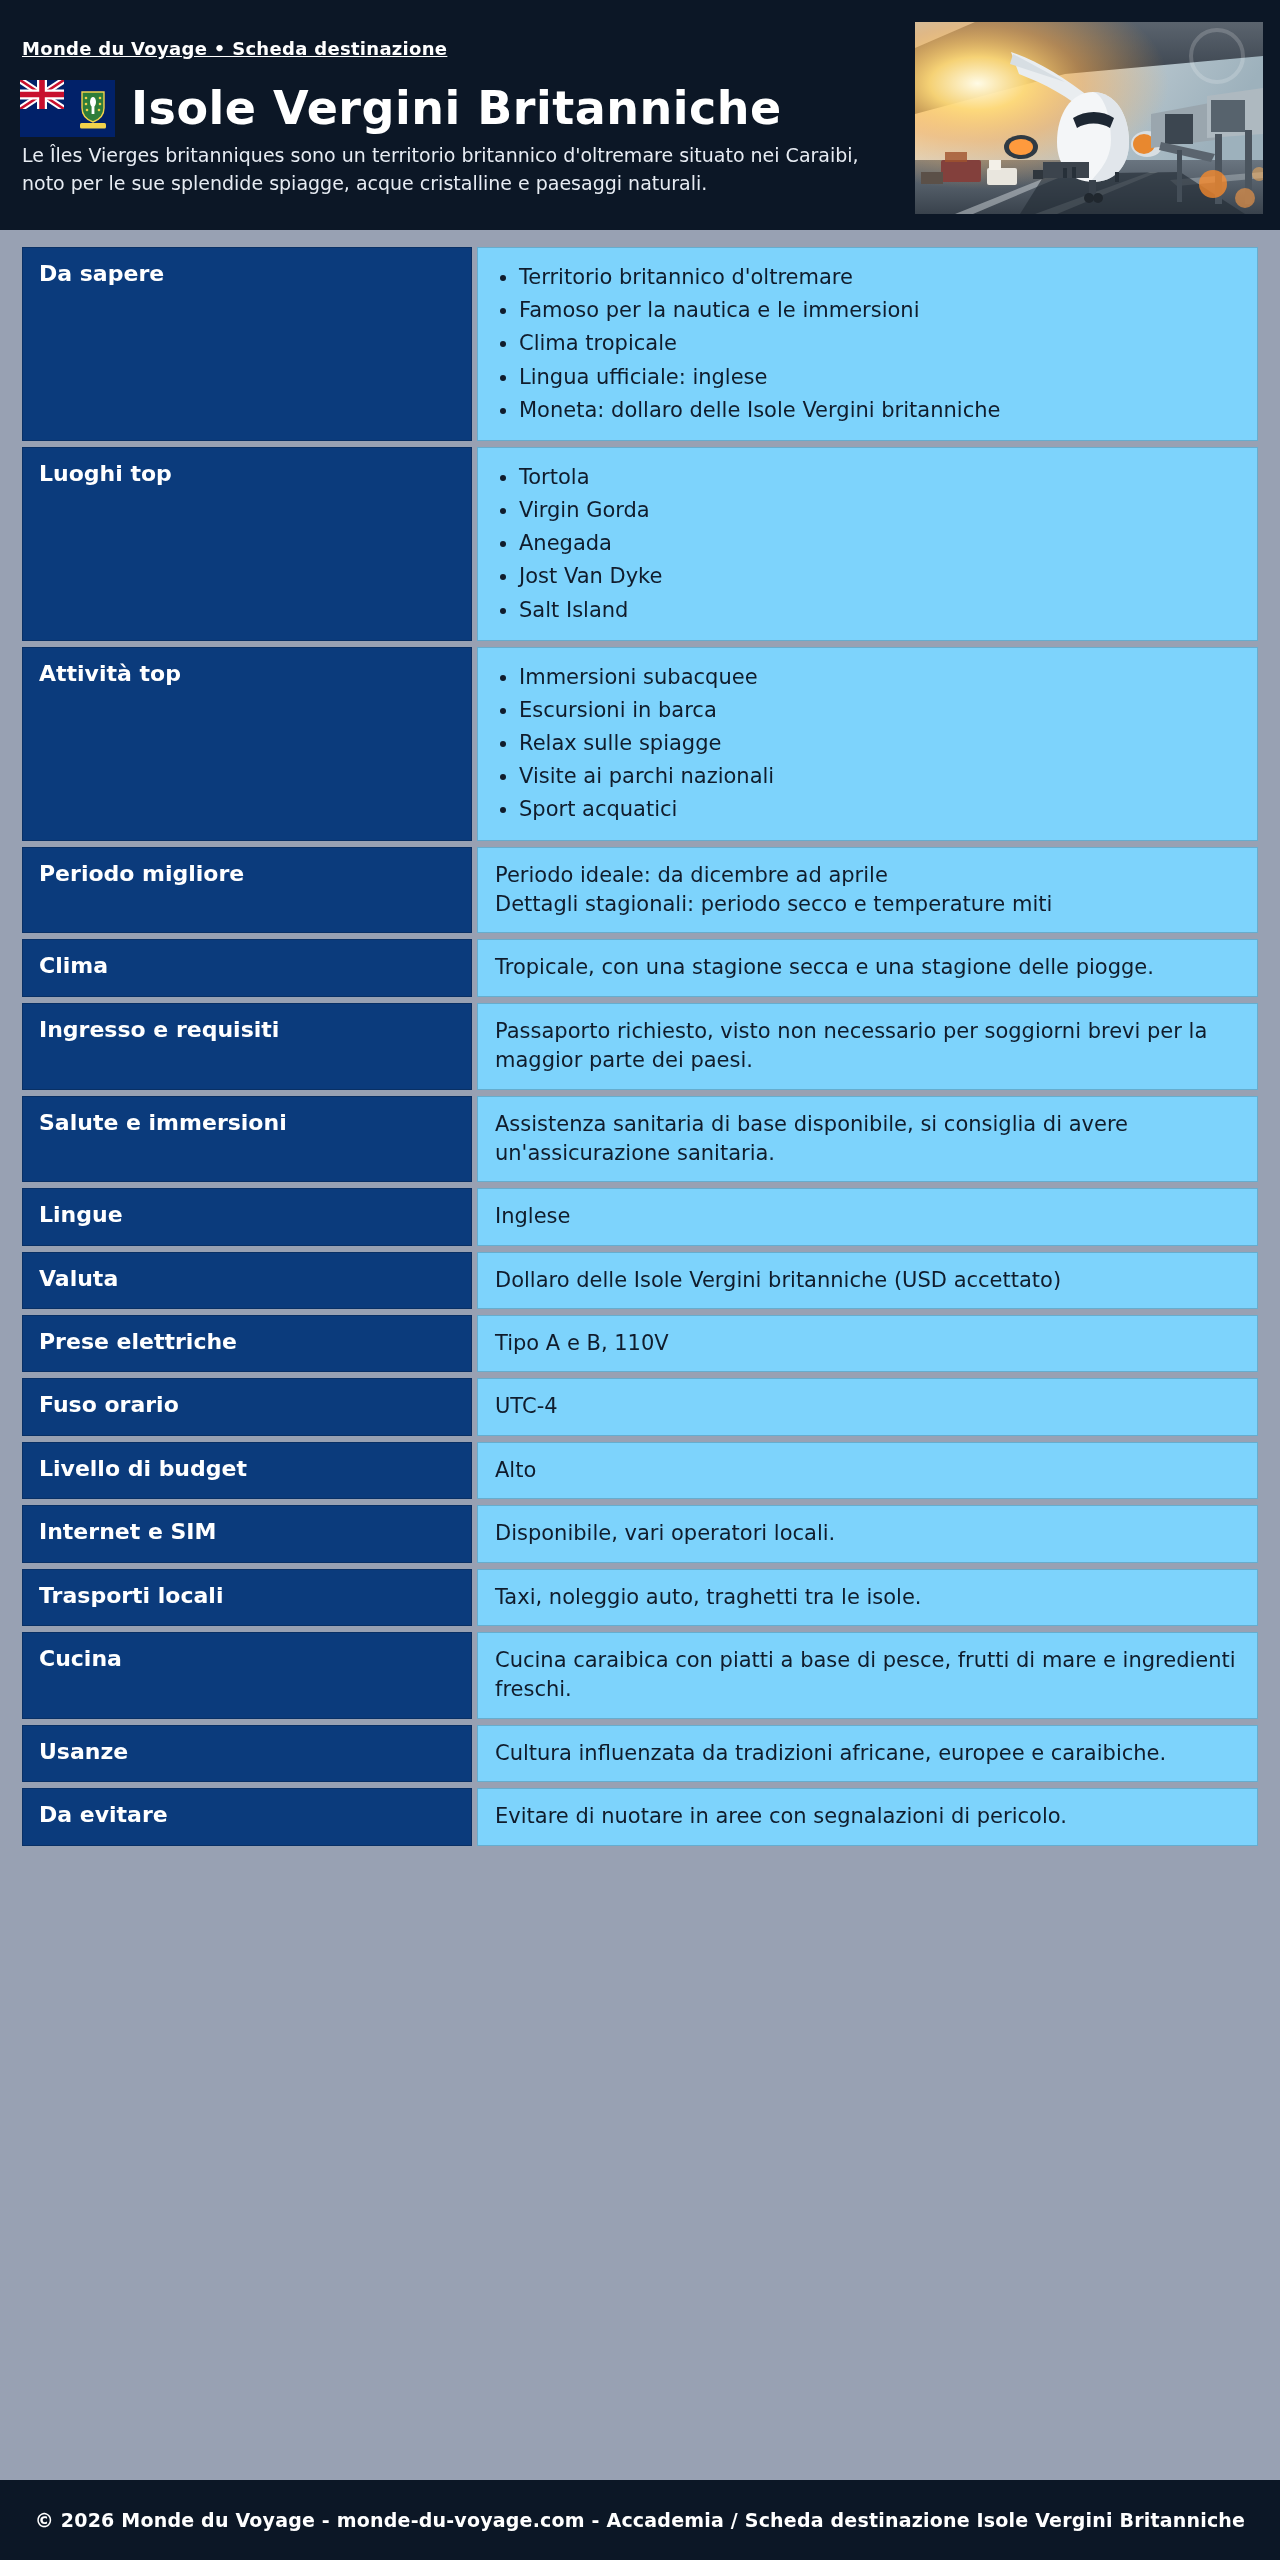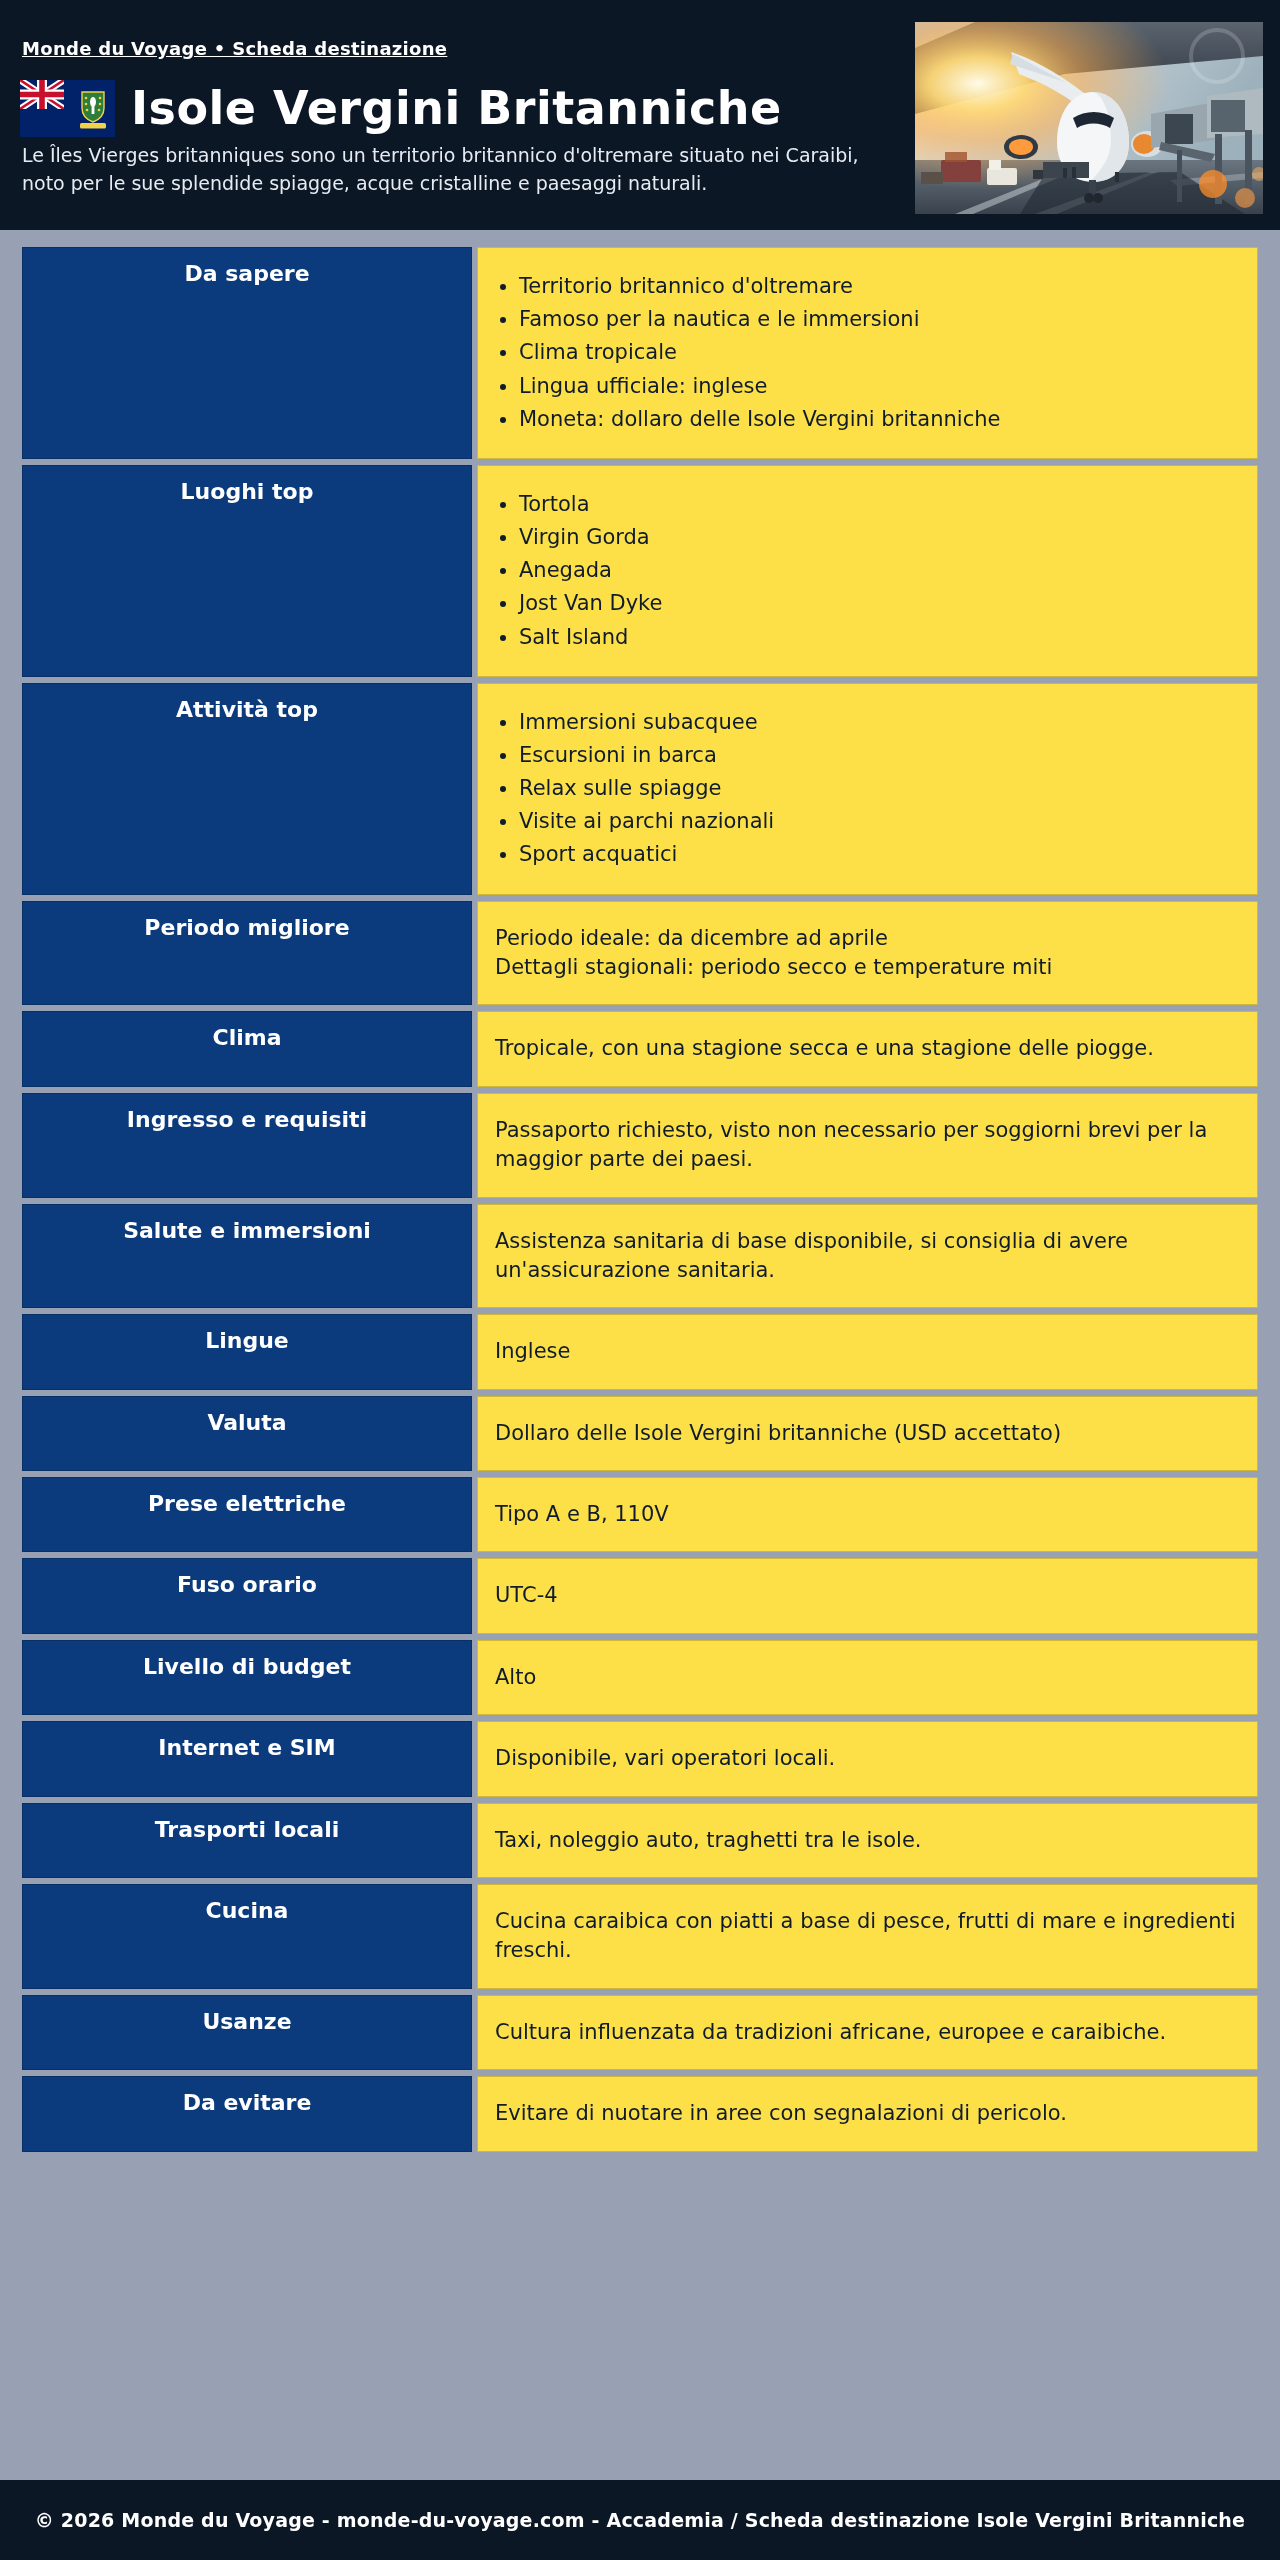--- a/index.html
+++ b/index.html
@@ -49,34 +49,34 @@
   table.dest-table {
     border-collapse: separate;
     border-spacing: 5px 6px;
     width: 1246px;
     table-layout: fixed;
   }
   table.dest-table th {
     width: 450px;
     background: #0b3b7c;
     color: #ffffff;
-    text-align: center;
+    text-align: left;
     vertical-align: top;
     font-size: 22px;
     font-weight: bold;
     padding: 13px 16px;
     border: 1px solid rgba(0,0,0,0.18);
   }
   table.dest-table td {
-    background: #fde047;
+    background: #7dd3fc;
     color: #101c2c;
     vertical-align: top;
     font-size: 21px;
     line-height: 1.4;
-    padding: 22px 17px;
+    padding: 13px 17px;
     border: 1px solid rgba(0,0,0,0.18);
   }
   td ul { margin: 0; padding: 0 0 0 24px; }
   td ul li { line-height: 1.58; }
   td .value-line { line-height: 1.4; }
   
   .site-footer {
     position: absolute; left: 0; bottom: 0;
     width: 1280px; height: 80px;
     background: #0c1726;

